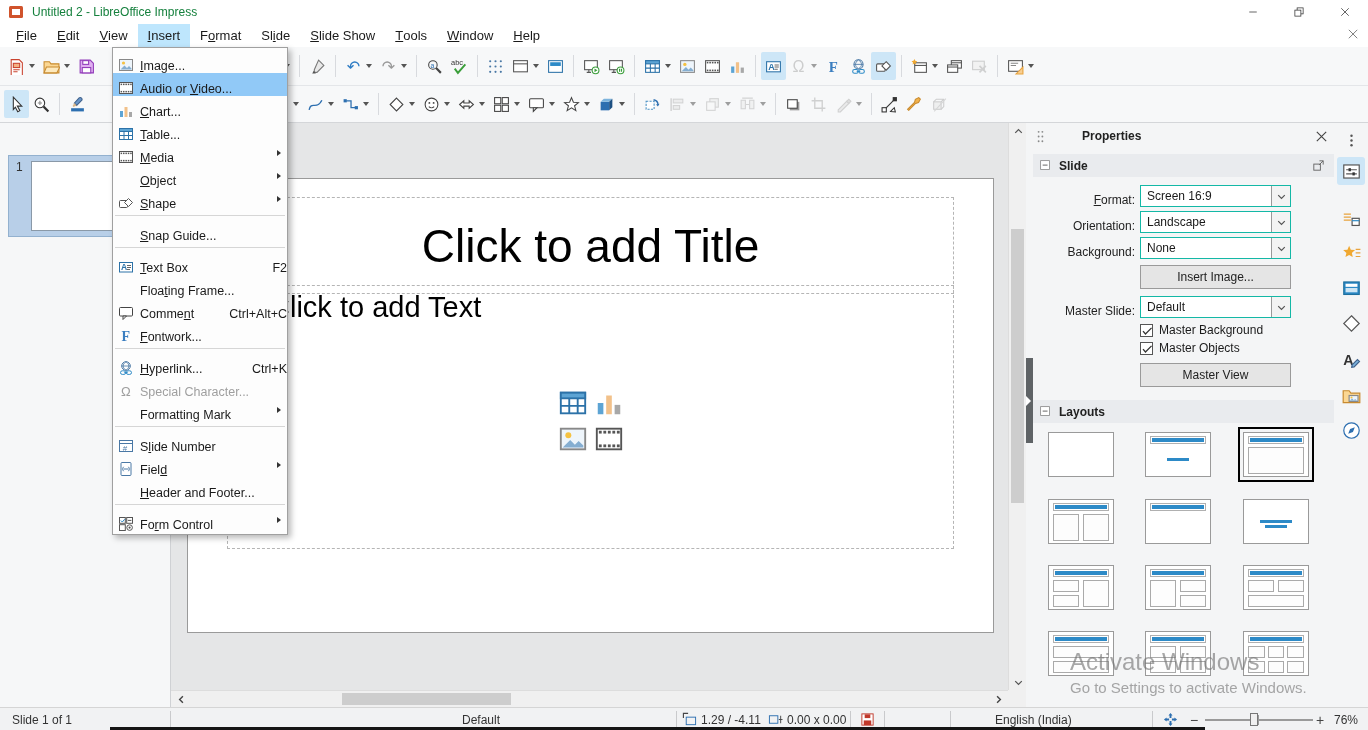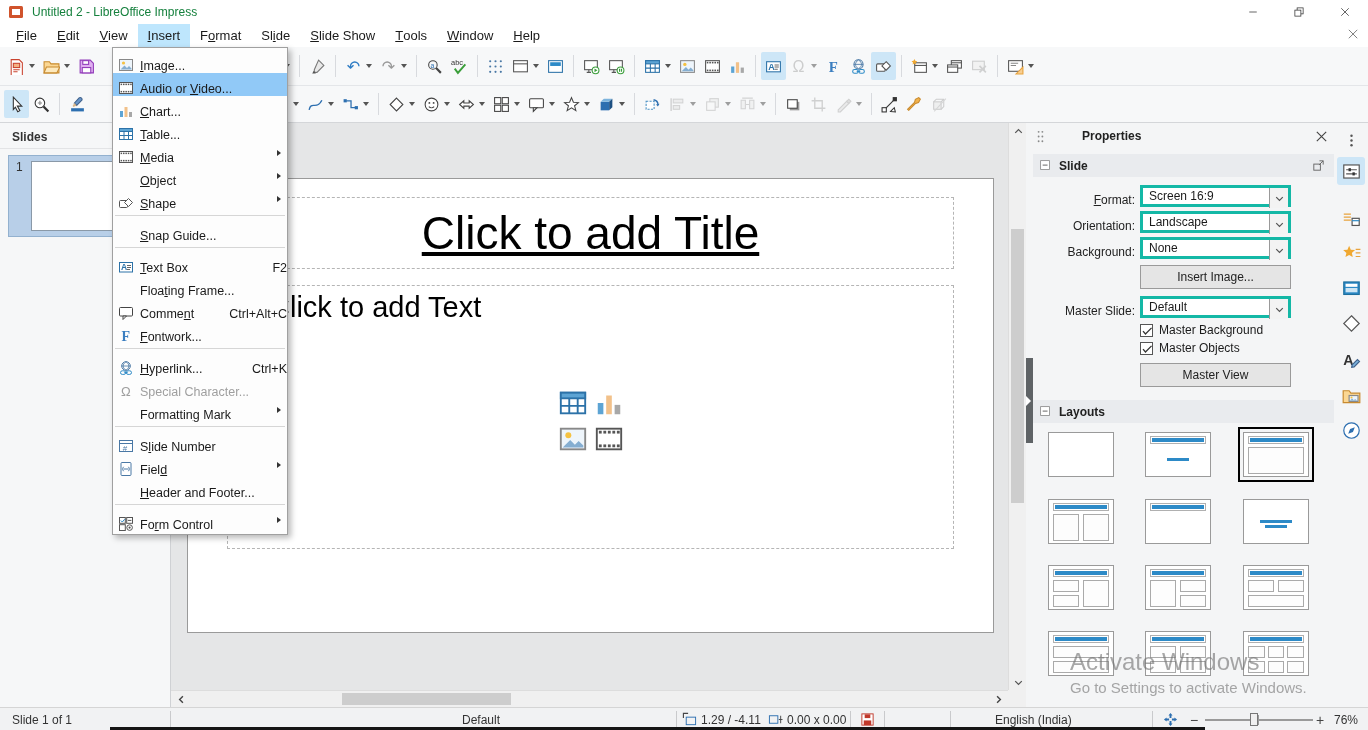--- a/index.html
+++ b/index.html
@@ -38,21 +38,21 @@
   .sp-title { height:26px; padding:7px 0 0 12px; font-weight:bold; color:#333; border-bottom:1px solid #e3e4e6; }
   .slide-thumb { position:absolute; left:8px; top:32px; width:155px; height:82px; display:flex; }
   .slide-thumb.selected { background:#b8cfe8; border:1px solid #93b1cf; }
   .thumb-num { width:22px; padding:4px 0 0 7px; color:#333; }
   .thumb-page { flex:1; margin:5px 6px 5px 0; background:#fff; border:1px solid #8a99a8; }
 
   
   .canvas { position:absolute; left:171px; top:123px; width:837px; height:567px; background:#e5e6e7; }
   .slide { position:absolute; left:16px; top:55px; width:807px; height:455px; background:#fff; border:1px solid #9a9a9a; }
   .ph { position:absolute; border:1px dashed #b5b5b5; }
-  .ph-title { left:39px; top:18px; width:727px; height:72px; display:flex; align-items:center; justify-content:center; font-size:46px; color:#000;text-decoration:underline; }
+  .ph-title { left:39px; top:18px; width:727px; height:97px; display:flex; align-items:center; justify-content:center; font-size:46px; color:#000; }
   .ph-outline { left:39px; top:106px; width:727px; height:264px; }
   .ph-text { position:absolute; left:41px; top:5px; font-size:29px; color:#000; }
   .ph-icons { position:absolute; left:50%; top:102px; transform:translateX(-50%); display:grid; grid-template-columns:30px 30px; grid-gap:6px; }
 
   
   .vscroll { position:absolute; left:1008px; top:123px; width:18px; height:567px; background:#f0f0f0; border-left:1px solid #ddd; }
   .vthumb { position:absolute; left:2px; top:106px; width:13px; height:274px; background:#cdcdcd; }
   .hscroll { position:absolute; left:171px; top:690px; width:837px; height:17px; background:#f0f0f0; border-top:1px solid #ddd; }
   .hthumb { position:absolute; left:171px; top:2px; width:169px; height:12px; background:#cdcdcd; }
   .sarrow { position:absolute; display:flex; align-items:center; justify-content:center; }
@@ -64,21 +64,21 @@
   .splitter:after { content:""; position:absolute; left:0; top:38px; border-top:5px solid transparent; border-bottom:5px solid transparent; border-left:5px solid #fff; }
   .sb-panel { position:absolute; left:7px; top:0; width:301px; height:100%; }
   .sb-header { position:absolute; left:0; top:0; width:100%; height:26px; display:flex; align-items:center; }
   .sb-title { font-weight:bold; margin-left:8px; color:#222;padding-left:26px; }
   .sb-close { position:absolute; right:6px; top:6px; width:14px; height:14px; }
   .sb-sect { position:absolute; left:0; width:100%; height:23px; background:#e9ebee; display:flex; align-items:center; padding:0 6px; font-weight:bold; color:#222; }
   .colbox { margin-right:7px; }
   .float-ic { position:absolute; right:8px; top:4px; }
   .sb-row { position:absolute; left:0; width:100%; height:24px; }
   .sb-label { position:absolute; left:0; width:102px; text-align:right; top:8px; color:#222; }
-  .combo { position:absolute; left:107px; top:0; width:151px; height:22px; background:#fff; border:3px solid #14b8a6; display:flex; align-items:center; padding-left:6px; }
+  .combo { position:absolute; left:107px; top:0; width:151px; height:22px; background:#fff; border:1px solid #14b8a6; display:flex; align-items:center; padding-left:6px; }
   .combo-btn { position:absolute; right:0; top:0; width:19px; height:20px; background:#f3f3f3; border-left:1px solid #999; display:flex; align-items:center; justify-content:center; }
   .sb-btn { position:absolute; left:107px; width:151px; height:24px; background:#e5e5e5; border:1px solid #9a9a9a; text-align:center; line-height:22px; color:#222; }
   .cb-row { position:absolute; left:107px; height:16px; display:flex; align-items:center; }
   .cb-box { width:13px; height:13px; background:#fff; border:1px solid #555; margin-right:6px; position:relative; }
   .layout-thumb { position:absolute; width:66px; height:45px; background:#fff; border:1px solid #9a9a9a; }
   .layout-thumb.selected { outline:2px solid #000; outline-offset:3px; }
   .lt-title { position:absolute; left:4px; top:3px; right:4px; height:8px; border:1px solid #b0b0b0; padding:1px; }
   .lt-title > div { width:100%; height:100%; background:#2d8ac7; }
   .lt-box { position:absolute; border:1px solid #aaa; background:#fdfdfd; }
   .lt-line { position:absolute; background:#2d8ac7; }
@@ -633,21 +633,20 @@
         <svg width="17" height="17" viewBox="0 0 16 16" stroke-width="1" fill="none">
           <rect x="2.5" y="5.5" width="7" height="7" fill="#e8e8e8" stroke="#aaa"></rect>
           <path d="M2.5 5.5L5 3h7v7l-2.5 2.5M12 3L9.5 5.5" fill="none" stroke="#aaa"></path>
           <path d="M3 14.5L14 2.5" stroke="#bbb"></path>
         </svg>
       </span>
     </div>
   </div>
 
 <div class="slides-panel">
-  <div class="sp-title">Slides</div>
   <div class="slide-thumb selected">
     <span class="thumb-num">1</span>
     <span class="thumb-page"></span>
   </div>
 </div>
 
 <div class="canvas">
   <div class="slide">
     <div class="ph ph-title">
       <span>Click to add Title</span>

